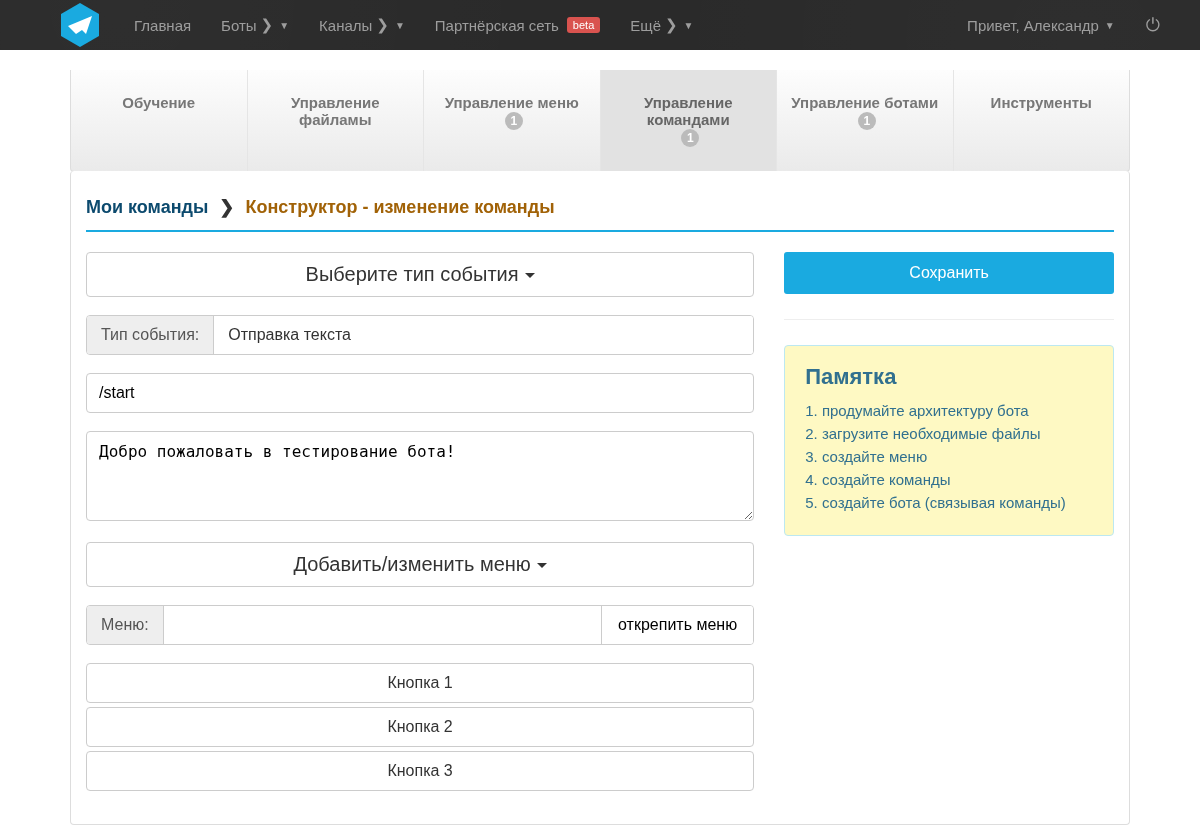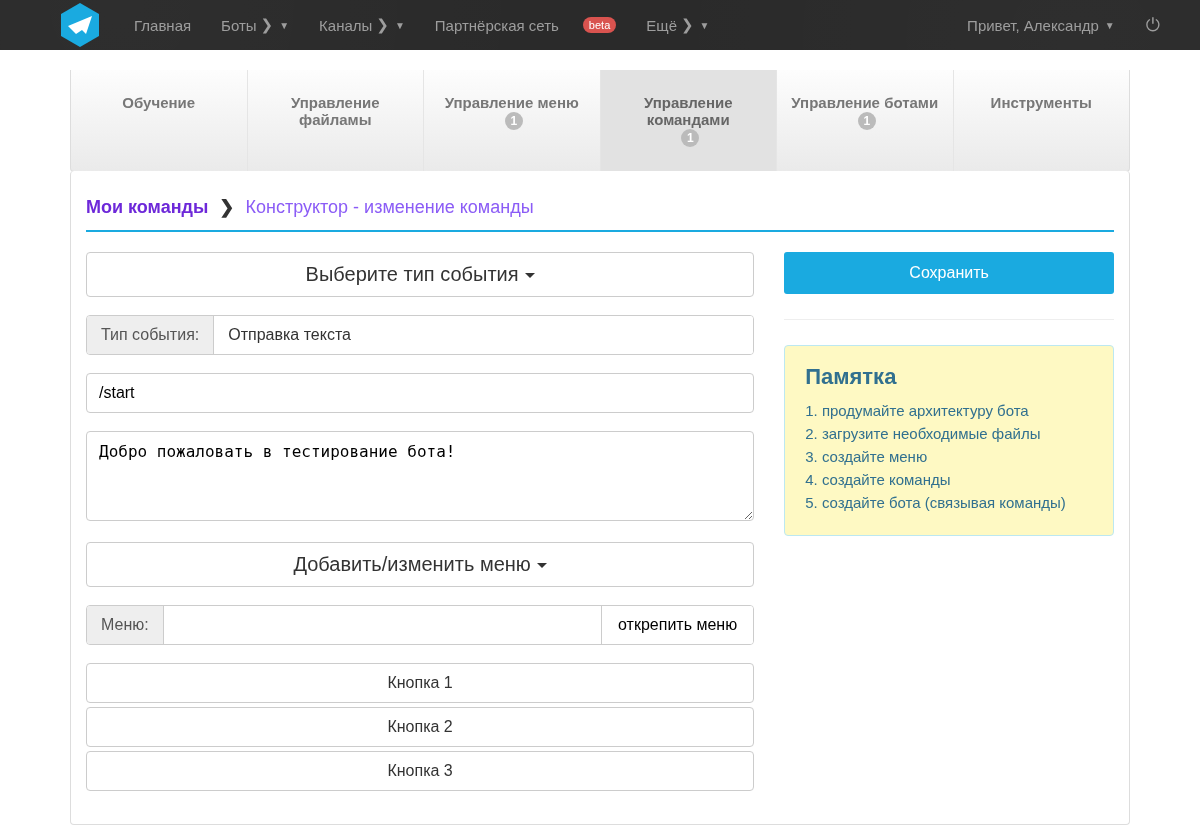--- a/index.html
+++ b/index.html
@@ -4,36 +4,36 @@
 <style>
 * { box-sizing: border-box; margin: 0; padding: 0; }
 body { font-family: "Helvetica Neue", Helvetica, Arial, sans-serif; font-size: 14px; color: #333; background: #fff; }
 
 .topnav { background: #2a2a2a; background-image: radial-gradient(circle at 10% 10%, rgba(255,255,255,0.02) 0, transparent 40%), radial-gradient(circle at 90% 80%, rgba(255,255,255,0.02) 0, transparent 40%); height: 50px; display: flex; align-items: center; padding: 0 30px 0 60px; }
 .topnav .logo-hex { width: 40px; height: 46px; margin-right: 20px; display: flex; align-items: center; justify-content: center; }
 .topnav .nav-left { display: flex; align-items: center; gap: 2px; }
 .topnav .nav-right { margin-left: auto; display: flex; align-items: center; gap: 7px; }
 .topnav .nav-item { color: #9d9d9d; padding: 15px 14px; font-size: 15px; cursor: pointer; display: inline-flex; align-items: center; gap: 4px; }
 .topnav .caret { font-size: 10px; margin-left: 2px; }
-.badge-beta { background: #d9534f; color: #fff; font-size: 11px; padding: 2px 6px; border-radius: 8px; margin-left: 20px; }
+.badge-beta { background: #d9534f; color: #fff; font-size: 11px; padding: 2px 6px; border-radius: 3px; margin-left: 4px; }
 .power-icon { color: #9d9d9d; font-size: 18px; cursor: pointer; padding: 0 10px; }
 
 .container { max-width: 1080px; margin: 0 auto; padding: 0 10px; }
 
 .tabbar { display: flex; background: linear-gradient(#fdfdfd, #eaeaea); border: 1px solid #ddd; border-top: none; border-radius: 0 0 4px 4px; margin-top: 20px; justify-content: space-between; }
 .tabbar .tab { flex: 1; text-align: center; padding: 24px 10px; color: #777; font-size: 15px; font-weight: bold; cursor: pointer; border-right: 1px solid #e5e5e5; position: relative; }
 .tabbar .tab:last-child { border-right: none; }
 .tabbar .tab.active { background: #e2e2e2; color: #666; }
 .tab .countbadge { display: inline-block; background: #bbb; color: #fff; border-radius: 50%; min-width: 18px; height: 18px; line-height: 18px; font-size: 12px; text-align: center; margin-left: 4px; vertical-align: middle; }
 
 .panel { background: #fff; border: 1px solid #ddd; border-top: none; border-radius: 4px; margin-top: -1px; padding: 15px; }
 .panel-heading { padding: 10px 0 12px 0; border-bottom: 2px solid #1aaae0; margin-bottom: 20px; font-size: 18px; }
-.panel-heading .link { color: #6d28d9; font-weight: bold; cursor: pointer; }
+.panel-heading .link { color: #0c4a6e; font-weight: bold; cursor: pointer; }
 .panel-heading .chev { font-weight: bold; margin: 0 6px; }
-.panel-heading .current { font-weight: normal; color: #8b5cf6; }
+.panel-heading .current { font-weight: bold; color: #a16207; }
 
 .row { display: flex; gap: 30px; }
 .col-main { flex: 0 0 65%; max-width: 65%; }
 .col-side { flex: 1; }
 
 .form-block { margin-bottom: 18px; }
 .dropdown-btn { width: 100%; background: #fff; border: 1px solid #ccc; padding: 10px 12px; font-size: 20px; color: #333; text-align: center; cursor: pointer; border-radius: 4px; }
 .dropdown-btn::after { content: ""; display: inline-block; margin-left: 6px; vertical-align: middle; border-top: 5px solid #333; border-left: 5px solid transparent; border-right: 5px solid transparent; }
 
 .input-group { display: flex; border: 1px solid #ccc; border-radius: 4px; overflow: hidden; }

